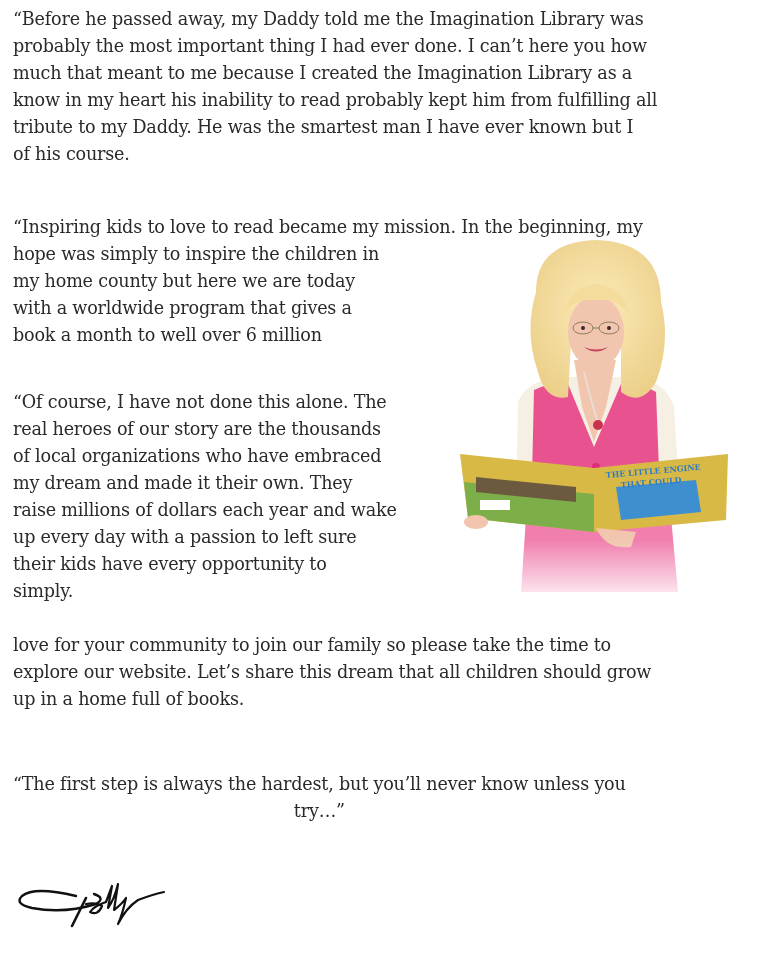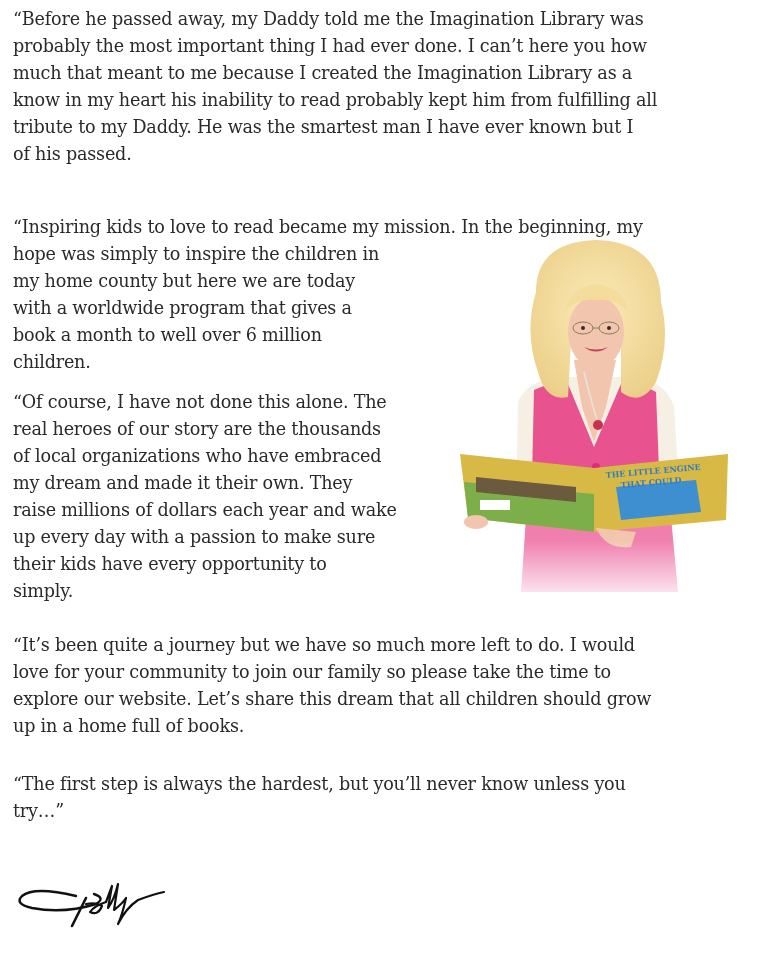--- a/index.html
+++ b/index.html
@@ -13,21 +13,21 @@
     font-size: 17.6px;
     line-height: 27px;
     color: #2a2a2a;
     letter-spacing: -0.2px;
   }
   .line { display: block; white-space: nowrap; }
   .p1 { top: 6px; }
   .p2 { top: 214px; }
   .p3 { top: 389px; }
   .p4 { top: 632px; }
-  .p5 { top: 771px; }
+  .p5 { top: 771px; text-align: center; }
 
   .photo {
     position: absolute;
     left: 456px; top: 232px;
     width: 280px; height: 375px;
   }
   .signature {
     position: absolute;
     left: 14px; top: 878px;
     width: 170px; height: 60px;
@@ -37,45 +37,43 @@
 <body>
 
 <div class="page">
 
   <p class="para p1">
     <span class="line">“Before he passed away, my Daddy told me the Imagination Library was</span>
     <span class="line">probably the most important thing I had ever done. I can’t here you how</span>
     <span class="line">much that meant to me because I created the Imagination Library as a</span>
     <span class="line">know in my heart his inability to read probably kept him from fulfilling all</span>
     <span class="line">tribute to my Daddy. He was the smartest man I have ever known but I</span>
-    <span class="line">of his passed.</span>
+    <span class="line">of his course.</span>
   </p>
 
   <p class="para p2">
     <span class="line">“Inspiring kids to love to read became my mission. In the beginning, my</span>
     <span class="line">hope was simply to inspire the children in</span>
     <span class="line">my home county but here we are today</span>
     <span class="line">with a worldwide program that gives a</span>
     <span class="line">book a month to well over 6 million</span>
-    <span class="line">children.</span>
   </p>
 
   <p class="para p3">
     <span class="line">“Of course, I have not done this alone. The</span>
     <span class="line">real heroes of our story are the thousands</span>
     <span class="line">of local organizations who have embraced</span>
     <span class="line">my dream and made it their own. They</span>
     <span class="line">raise millions of dollars each year and wake</span>
-    <span class="line">up every day with a passion to make sure</span>
+    <span class="line">up every day with a passion to left sure</span>
     <span class="line">their kids have every opportunity to</span>
     <span class="line">simply.</span>
   </p>
 
   <p class="para p4">
-    <span class="line">“It’s been quite a journey but we have so much more left to do. I would</span>
     <span class="line">love for your community to join our family so please take the time to</span>
     <span class="line">explore our website. Let’s share this dream that all children should grow</span>
     <span class="line">up in a home full of books.</span>
   </p>
 
   <p class="para p5">
     <span class="line">“The first step is always the hardest, but you’ll never know unless you</span>
     <span class="line">try…”</span>
   </p>
 

